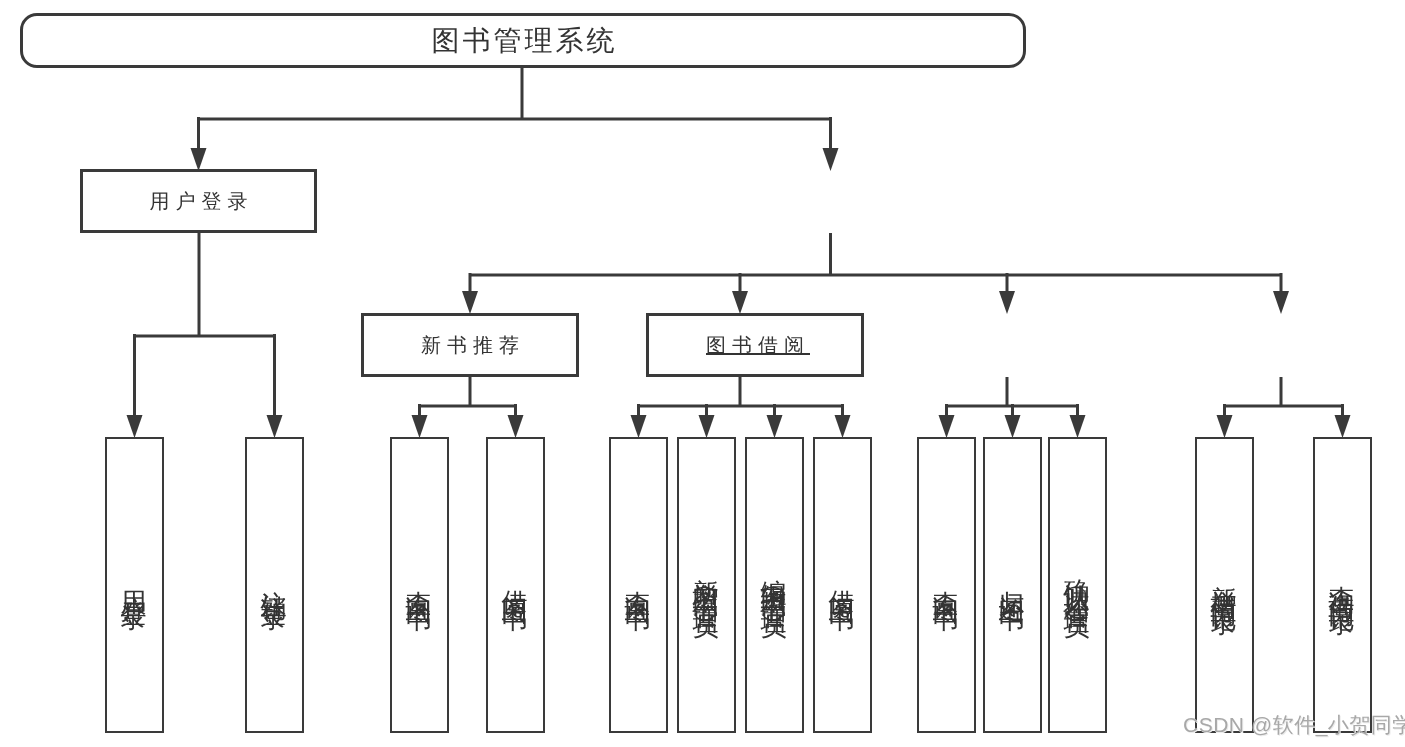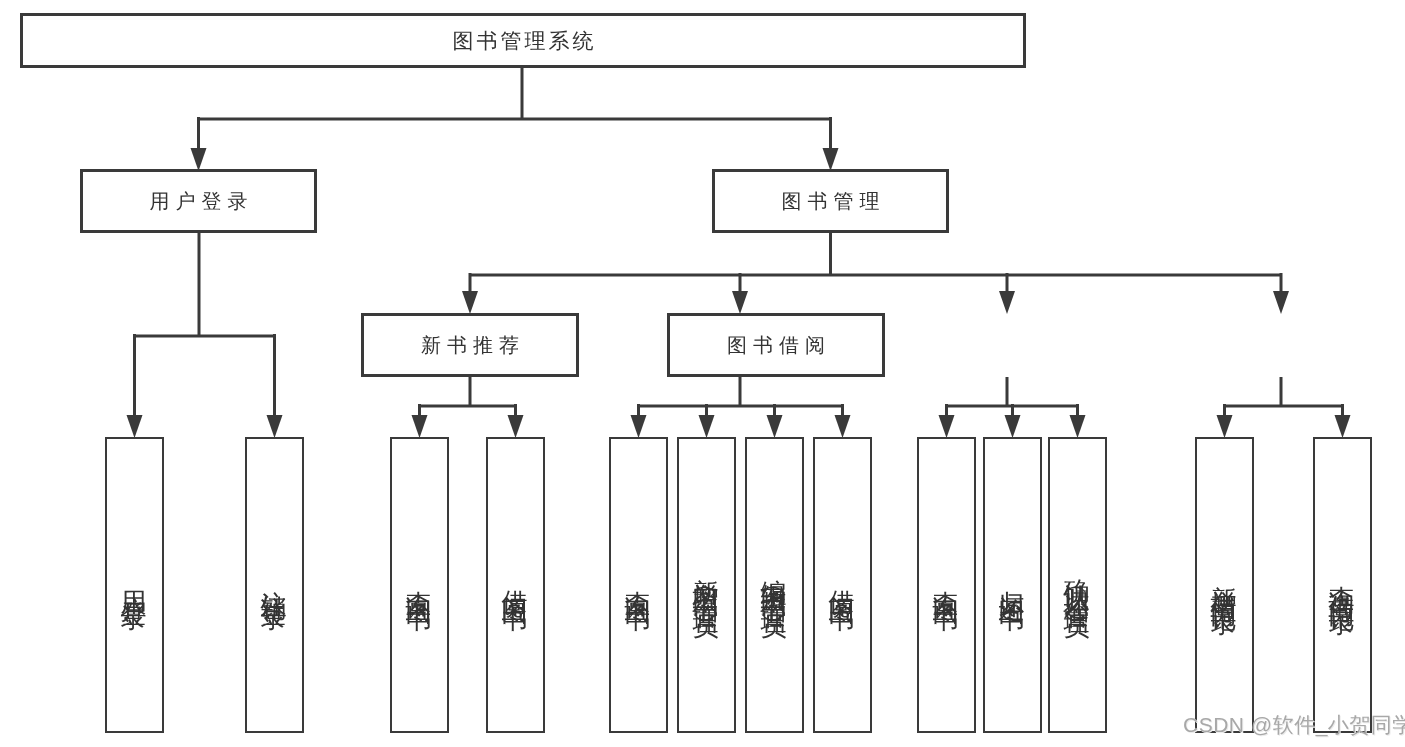--- a/index.html
+++ b/index.html
@@ -24,21 +24,21 @@
     background: #ffffff;
     border: 3px solid #3a3a3a;
     display: flex;
     align-items: center;
     justify-content: center;
     z-index: 2;
     white-space: nowrap;
   }
   .root-box {
     left: 20px; top: 13px; width: 1006px; height: 55px;
-    font-size: 21px; letter-spacing: 3px; padding-left: 3px;
+    font-size: 28px; letter-spacing: 3px; padding-left: 3px; border-radius: 17px;
   }
   .h-box {
     font-size: 20px; letter-spacing: 6px; padding-left: 6px;
   }
   .lvl2 { top: 169px; height: 64px; }
   .lvl3 { top: 313px; height: 64px; width: 218px; }
   .v-box {
     top: 437px; height: 296px; width: 59px;
     border-width: 2px;
     writing-mode: vertical-lr;
@@ -105,24 +105,23 @@
     <g>
       <path class="line" d="M1281 377 V406 M1224.5 406 H1342.5 M1224.5 404 V421 M1342.5 404 V421"></path>
       <polygon class="arrow" points="1216.5,415 1232.5,415 1224.5,438"></polygon>
       <polygon class="arrow" points="1334.5,415 1350.5,415 1342.5,438"></polygon>
     </g>
   </svg>
 
   <div class="box root-box">图书管理系统</div>
 
   <div class="box h-box lvl2" style="left:80px;width:237px;">用户登录</div>
-  <div class="box h-box lvl2" style="left:712px;width:237px;">图书管理</div>
 
   <div class="box h-box lvl3" style="left:361px;">新书推荐</div>
-  <div class="box h-box lvl3" style="left:667px;">图书借阅</div>
+  <div class="box h-box lvl3" style="left:646px;text-decoration:underline;">图书借阅</div>
 
   <div class="box v-box" style="left:105px;">用户登录</div>
   <div class="box v-box" style="left:245px;">注销登录</div>
 
   <div class="box v-box" style="left:390px;">查询图书</div>
   <div class="box v-box" style="left:486px;">借阅图书</div>
 
   <div class="box v-box" style="left:609px;">查询图书</div>
   <div class="box v-box" style="left:677px;">新增图书（管理员）</div>
   <div class="box v-box" style="left:745px;">编辑图书（管理员）</div>

